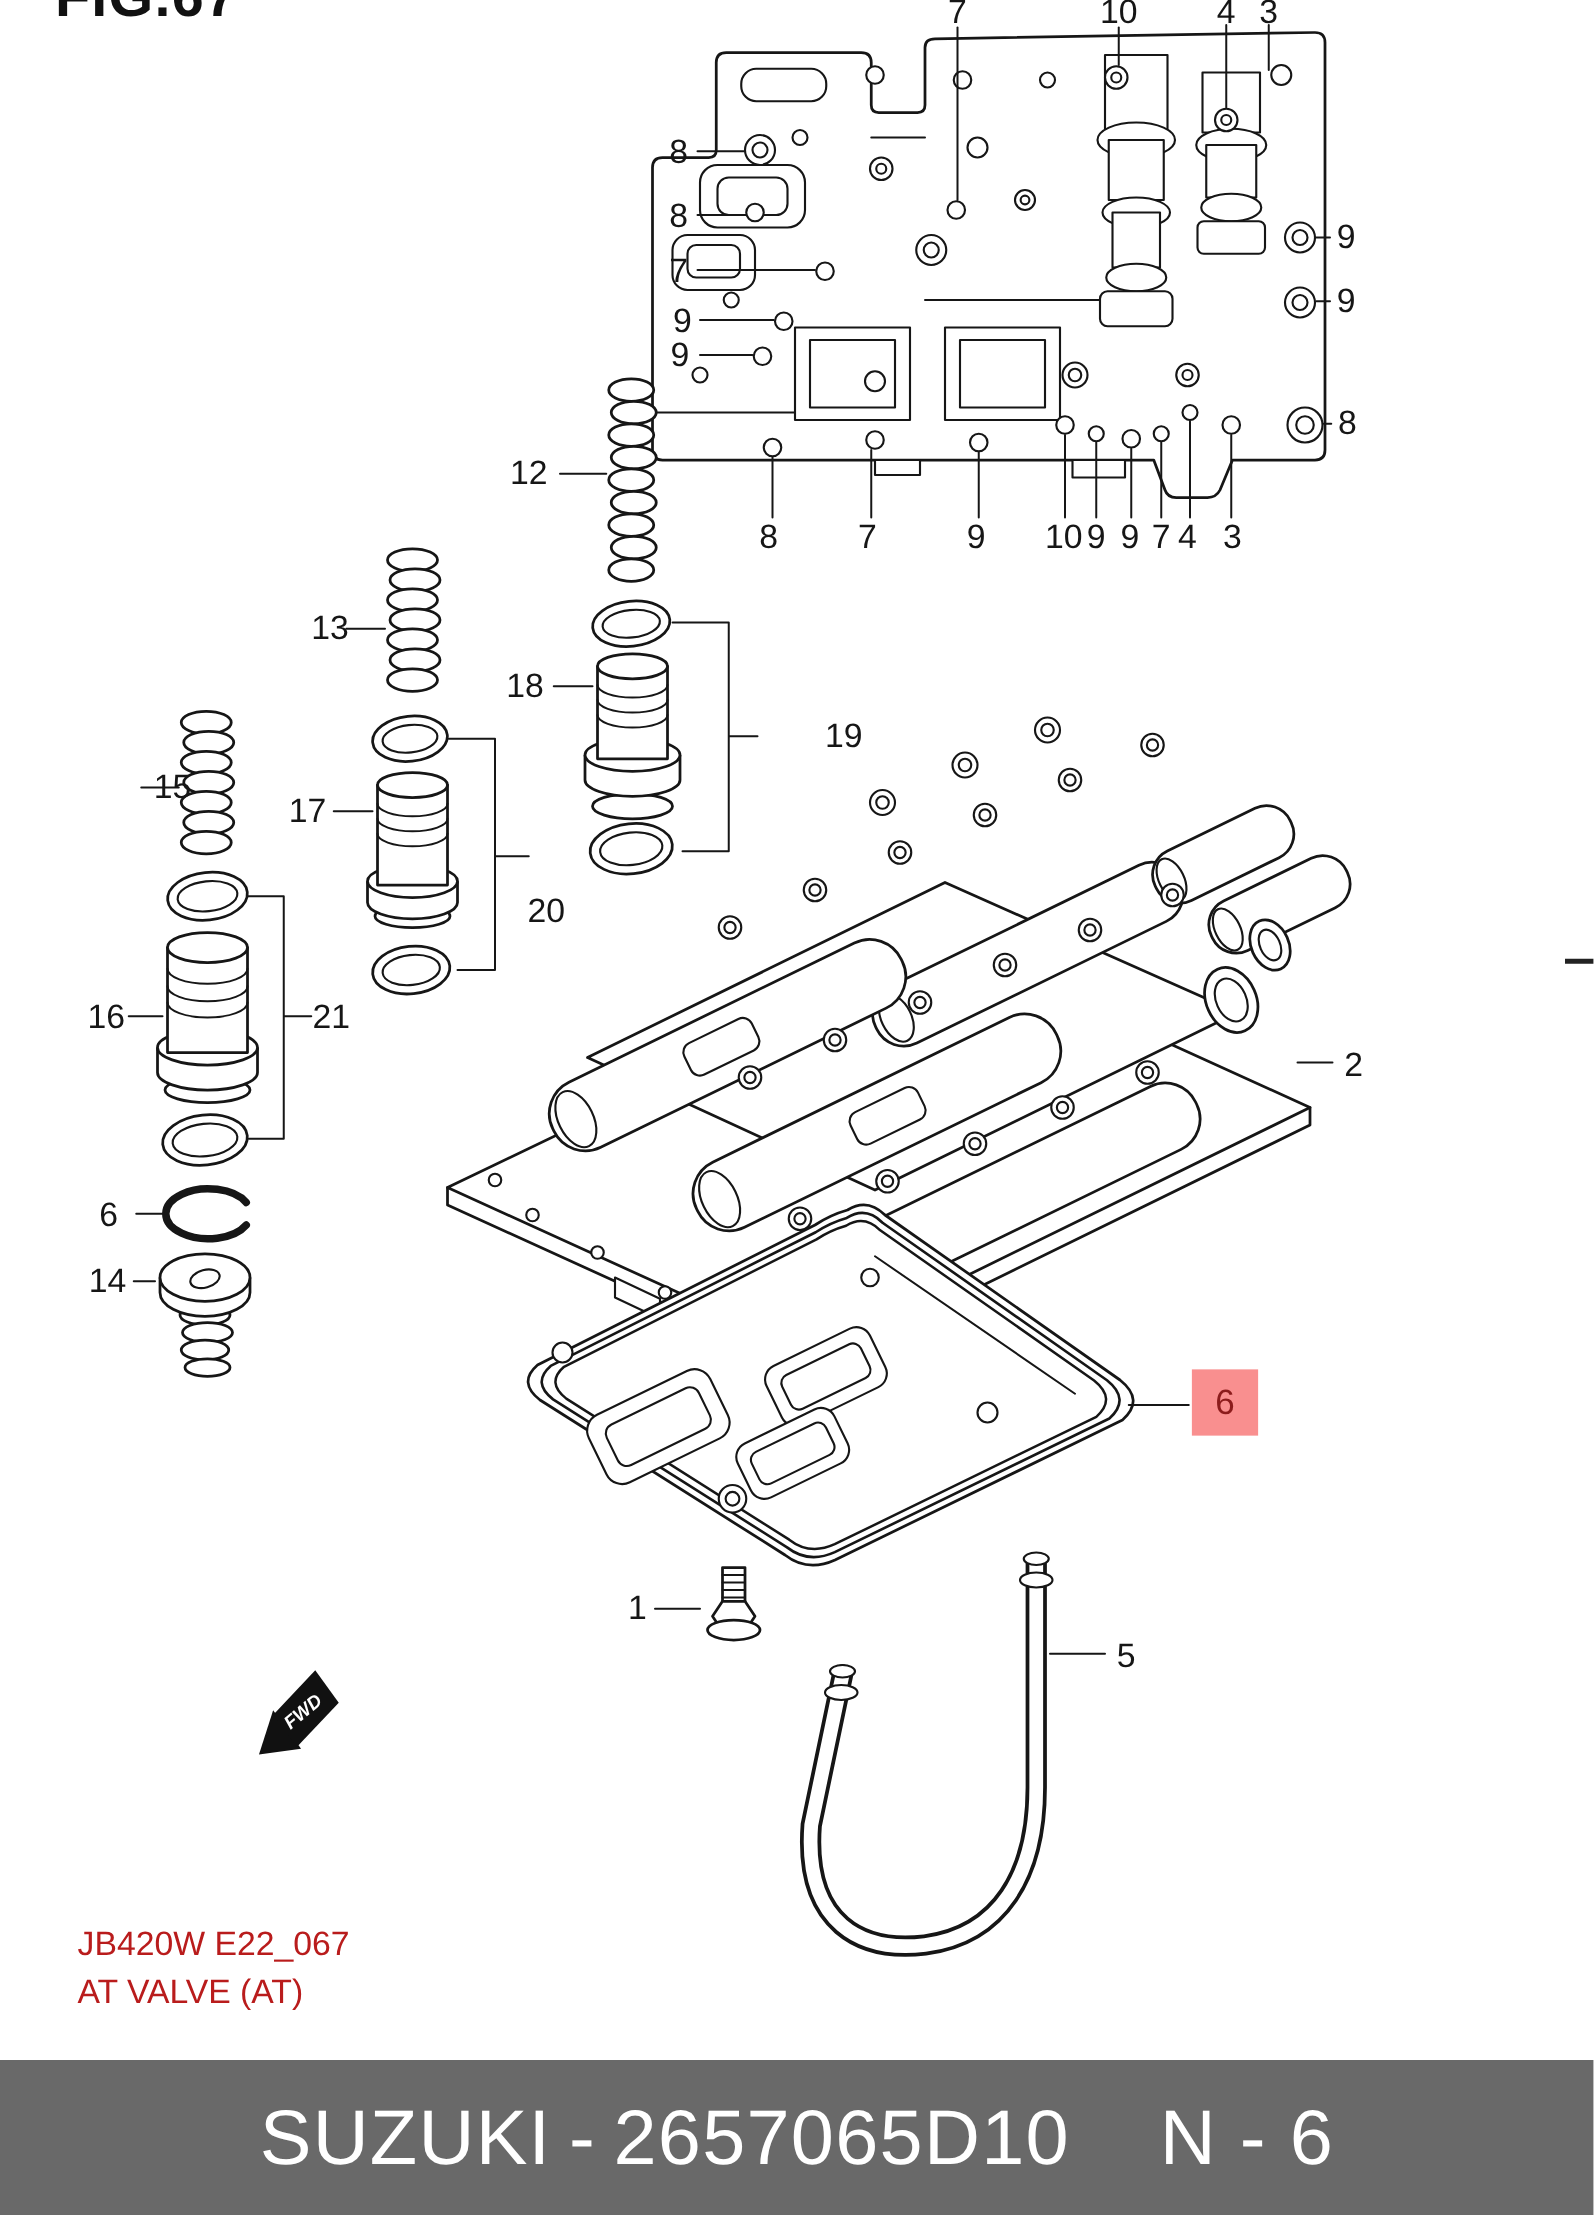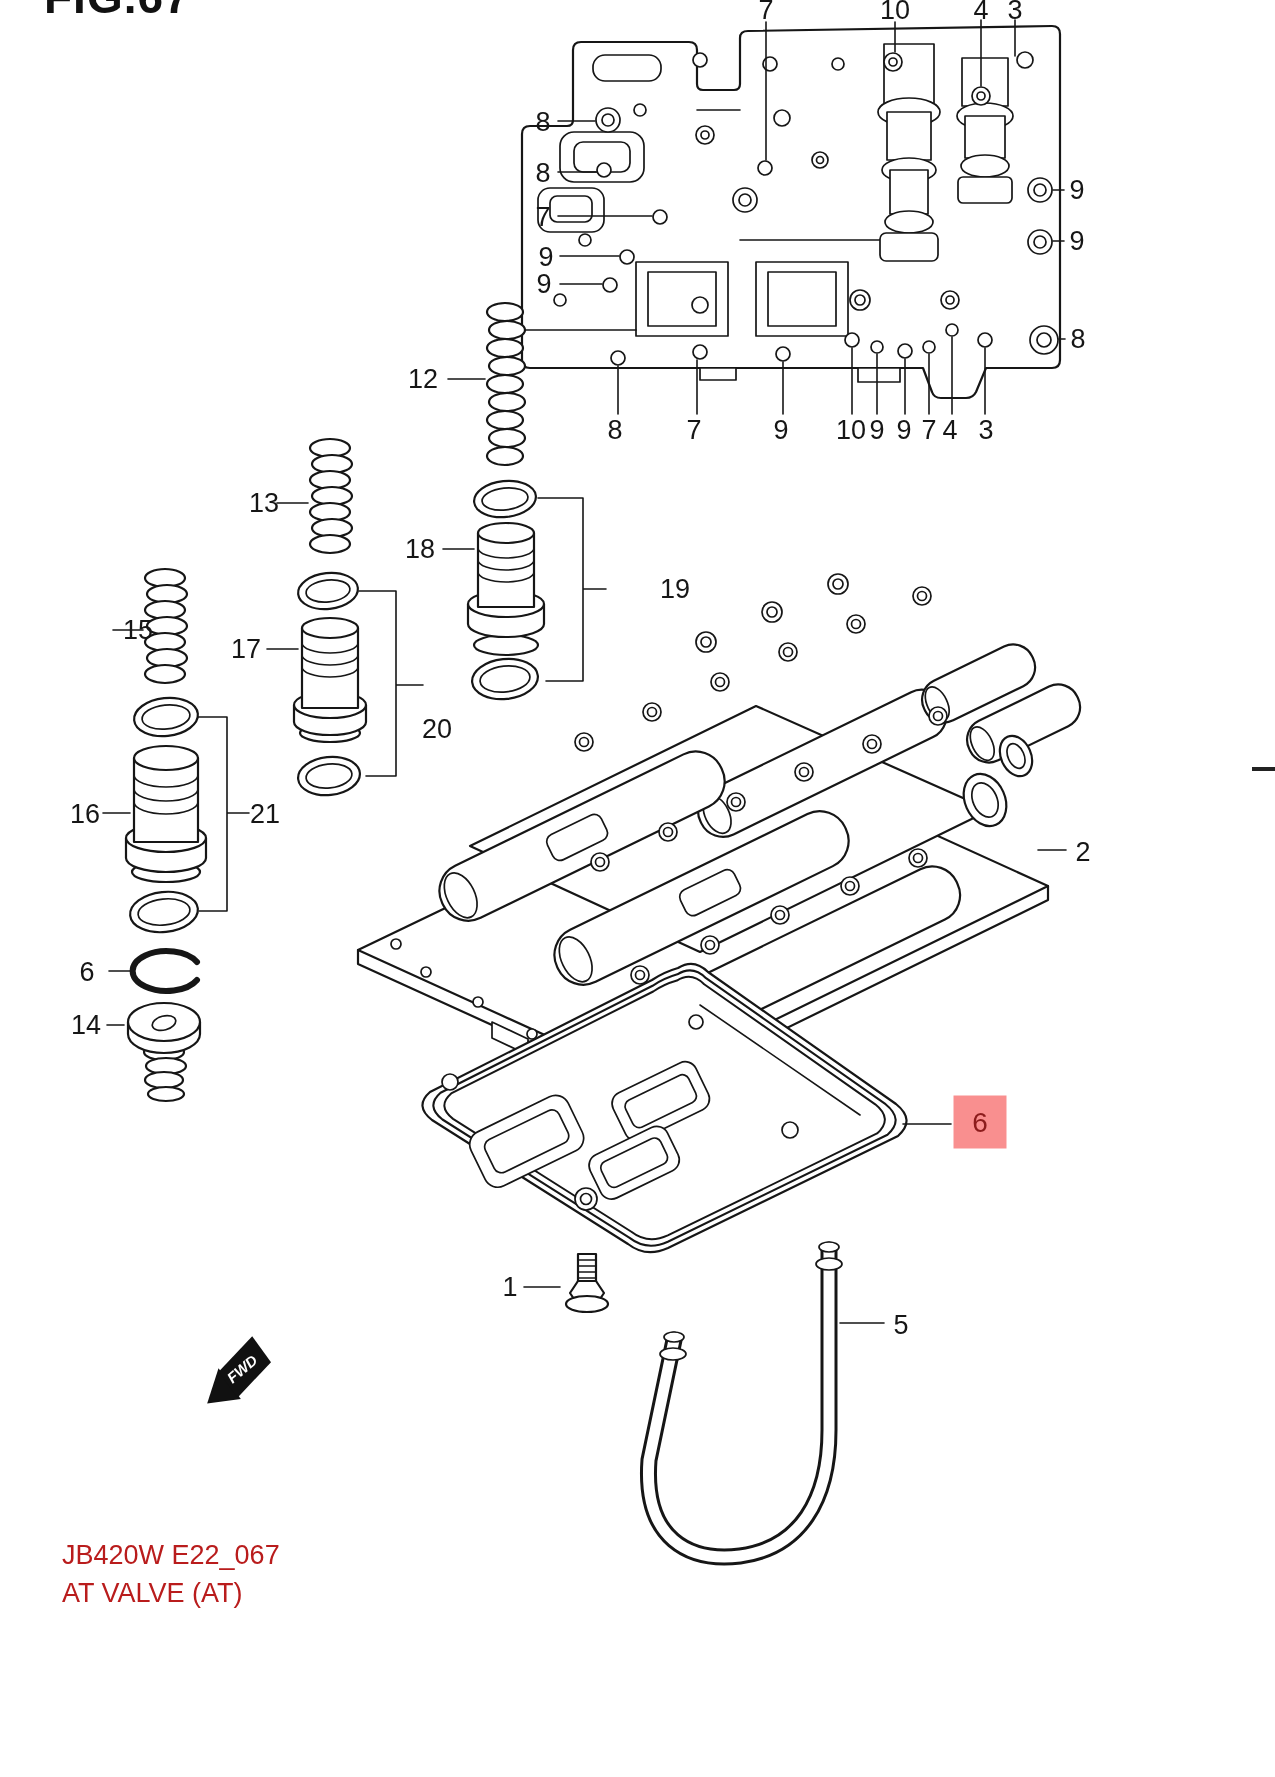--- a/index.html
+++ b/index.html
@@ -442,14 +442,20 @@
       <div class="callout" style="left: 86px; top: 1025px; text-align: center;">14</div>
       <div class="callout" style="left: 1083px; top: 852px;">2</div>
       <div class="callout hl" style="left: 980px; top: 1122px; background: rgb(249, 143, 143); color: rgb(140, 28, 28);">6</div>
       <div class="callout" style="left: 510px; top: 1287px;">1</div>
       <div class="callout" style="left: 901px; top: 1325px;">5</div>
     </div>
 
 <div class="caption l1">JB420W E22_067</div>
 <div class="caption l2">AT VALVE (AT)</div>
 
-
+<div class="footer" style="background: rgb(105, 105, 105); color: rgb(255, 255, 255);">
+  <span>SUZUKI</span>
+  <span class="sep">-</span>
+  <span>2657065D10</span>
+  <span class="pageref">N - 6</span>
 </div>
 
+</div>
+
 </body></html>

